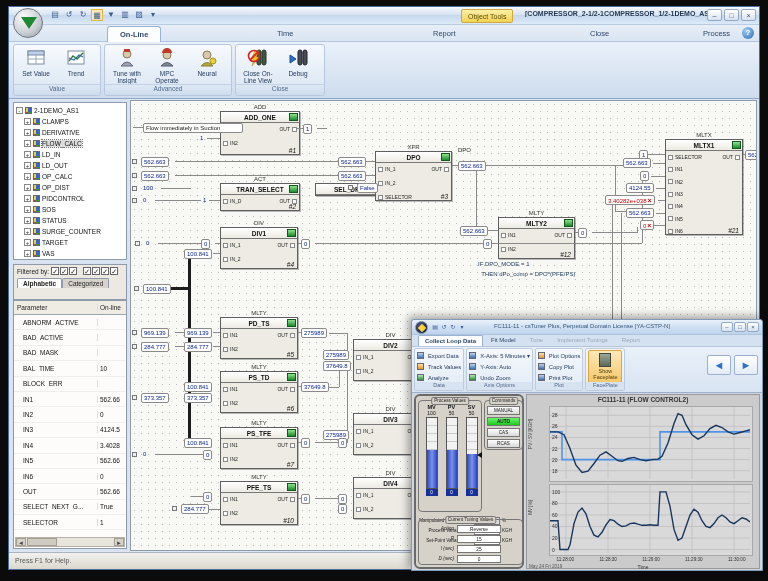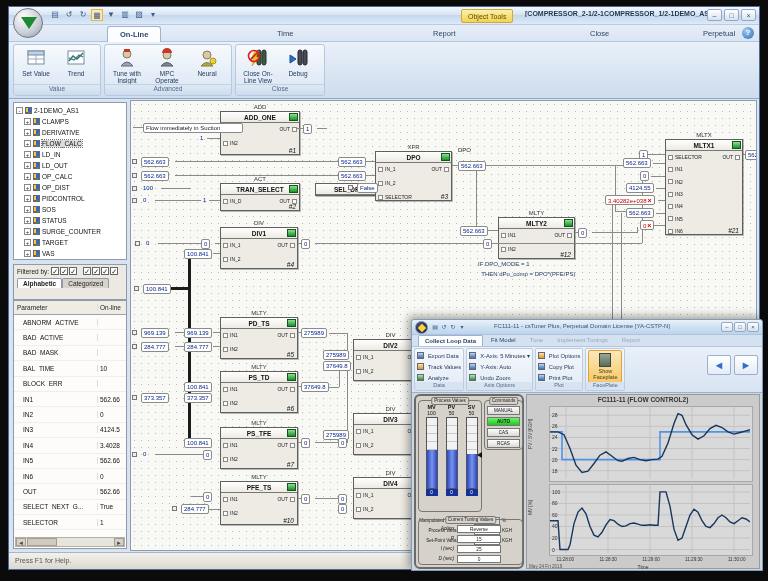--- a/index.html
+++ b/index.html
@@ -170,21 +170,21 @@
         <div class="wbtn">□</div>
         <div class="wbtn">×</div>
       </div>
     </div>
 
     <div class="tabstrip" id="main-tabs">
         <div class="rtab active" style="left: 98px;">On-Line</div>
         <div class="rtab" style="left: 256px;">Time</div>
         <div class="rtab" style="left: 412px;">Report</div>
         <div class="rtab" style="left: 569px;">Close</div>
-        <div class="rtab" style="left: 682px;">Perpetual</div>
+        <div class="rtab" style="left: 682px;">Process</div>
       </div>
     <div class="helpicon">?</div>
 
     <div class="ribbon">
       <div class="rgroup" style="width:88px">
         <div class="rbtn">
           <span class="ric">
             <svg width="22" height="22">
                 <rect x="3" y="4" width="16" height="13" fill="#fff" stroke="#7a8aa0"></rect>
                 <rect x="3" y="4" width="16" height="4" fill="#bcd2ea" stroke="#7a8aa0"></rect>

